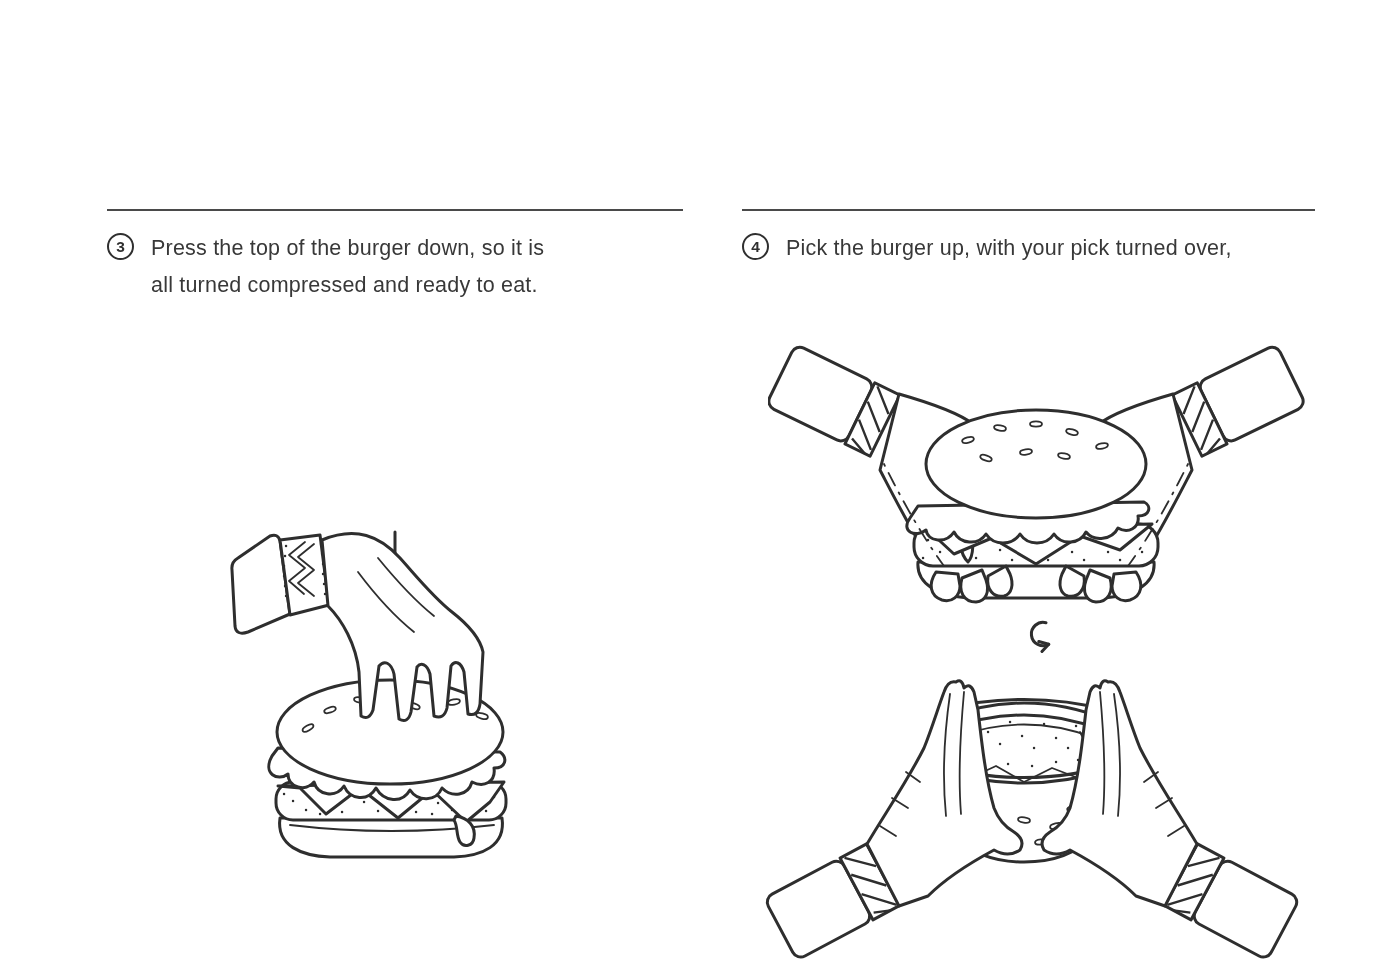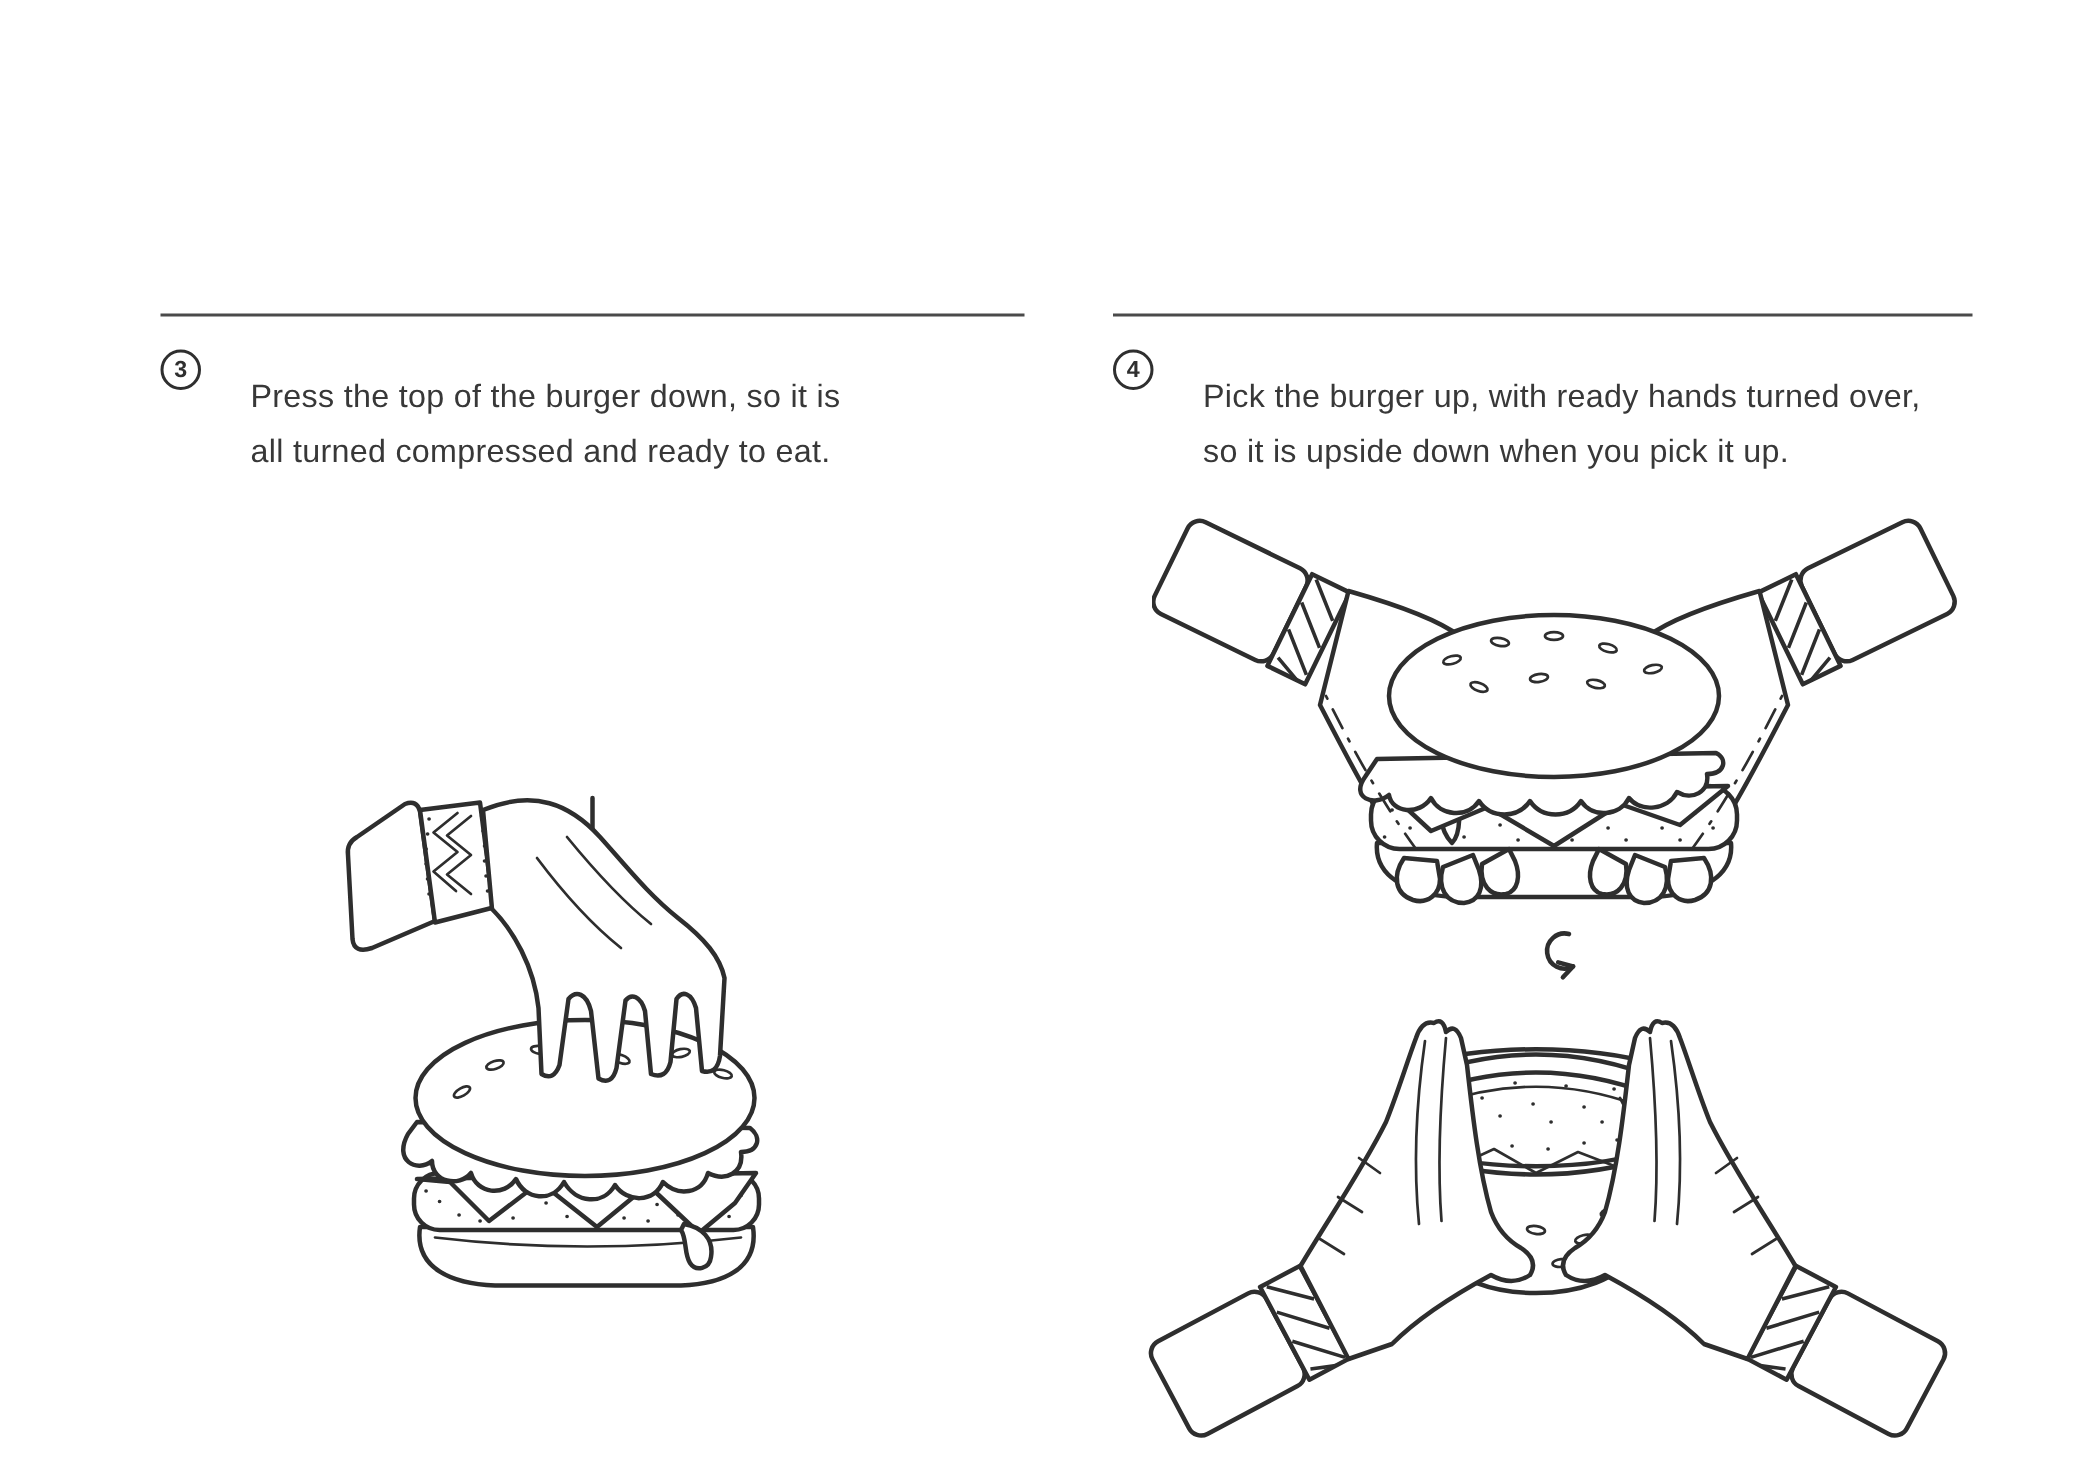--- a/index.html
+++ b/index.html
@@ -13,21 +13,21 @@
   .rule-right{left:742px;top:209px;width:573px;}
   .step-header{position:absolute;display:flex;align-items:flex-start;gap:17px;}
   .step-header.left{left:107px;top:230px;width:576px;}
   .step-header.right{left:742px;top:230px;width:580px;}
   .step-num{
     flex:0 0 auto;width:27px;height:27px;border:2.5px solid #2f2f2f;border-radius:50%;
     display:flex;align-items:center;justify-content:center;
     font-size:15.5px;font-weight:bold;color:#2f2f2f;margin-top:3px;box-sizing:border-box;
   }
   .step-text{
-    margin:16px;font-size:21.5px;line-height:37px;letter-spacing:.2px;color:#383838;
+    margin:0;font-size:21.5px;line-height:37px;letter-spacing:.2px;color:#383838;
   }
   .illus{position:absolute;}
   .illus svg{display:block;width:100%;height:100%;}
   .ink{stroke:#2e2e2e;fill:#ffffff;stroke-width:3;stroke-linecap:round;stroke-linejoin:round;}
   .ink-line{stroke:#2e2e2e;fill:none;stroke-width:3;stroke-linecap:round;stroke-linejoin:round;}
   .ink-thin{stroke:#2e2e2e;fill:none;stroke-width:1.8;stroke-linecap:round;stroke-linejoin:round;}
   .ink-fill{fill:#2e2e2e;stroke:none;}
   .dots{stroke:#2e2e2e;fill:none;stroke-width:2.4;stroke-linecap:round;}
   .hatch{stroke:#2e2e2e;fill:none;stroke-width:2.4;stroke-linecap:butt;}
   .dashdot{stroke:#2e2e2e;fill:none;stroke-width:1.8;stroke-dasharray:2 8 14 8;stroke-linecap:round;}
@@ -44,22 +44,21 @@
     <span class="step-num">3</span>
     <p class="step-text">
       <span>Press the top of the burger down, so it is</span><br>
       <span>all turned compressed and ready to eat.</span>
     </p>
   </div>
 
   <div class="step-header right">
     <span class="step-num">4</span>
     <p class="step-text">
-      <span>Pick the burger up, with ready hands turned over,</span><br>
-      <span>so it is upside down when you pick it up.</span>
+      <span>Pick the burger up, with your pick turned over,</span><br>
     </p>
   </div>
 
   <div class="illus" style="left:218px;top:520px;width:330px;height:345px;">
     <svg viewBox="0 0 330 345" xmlns="http://www.w3.org/2000/svg">
 
       <g>
         <path class="ink-line" d="M 177,12 L 177,46"></path>
         <path class="ink-fill" d="M 177,57 L 168,40 L 186,40 Z"></path>
       </g>

